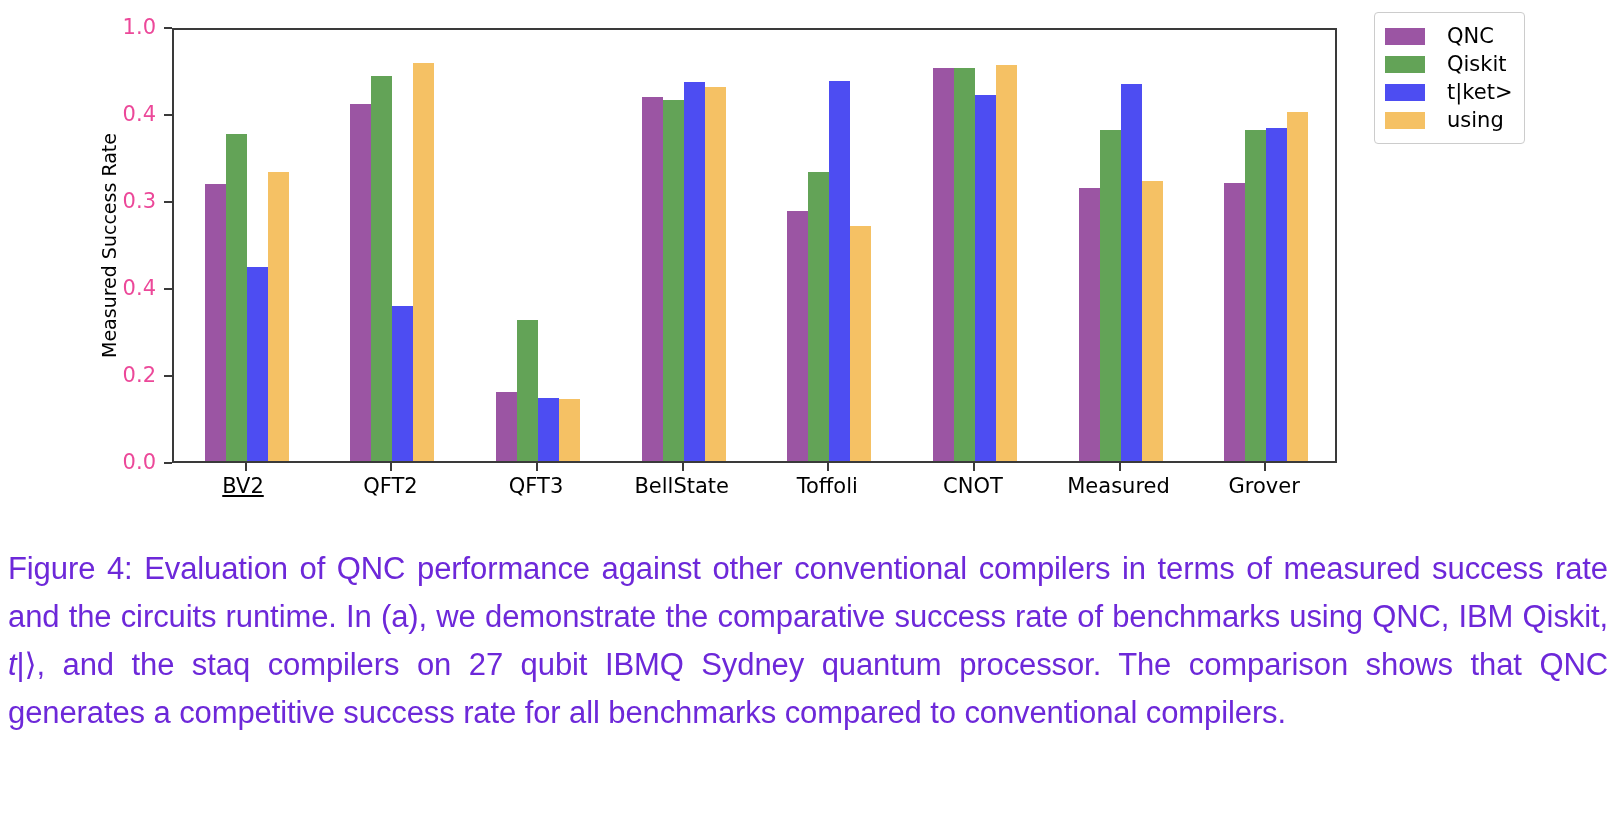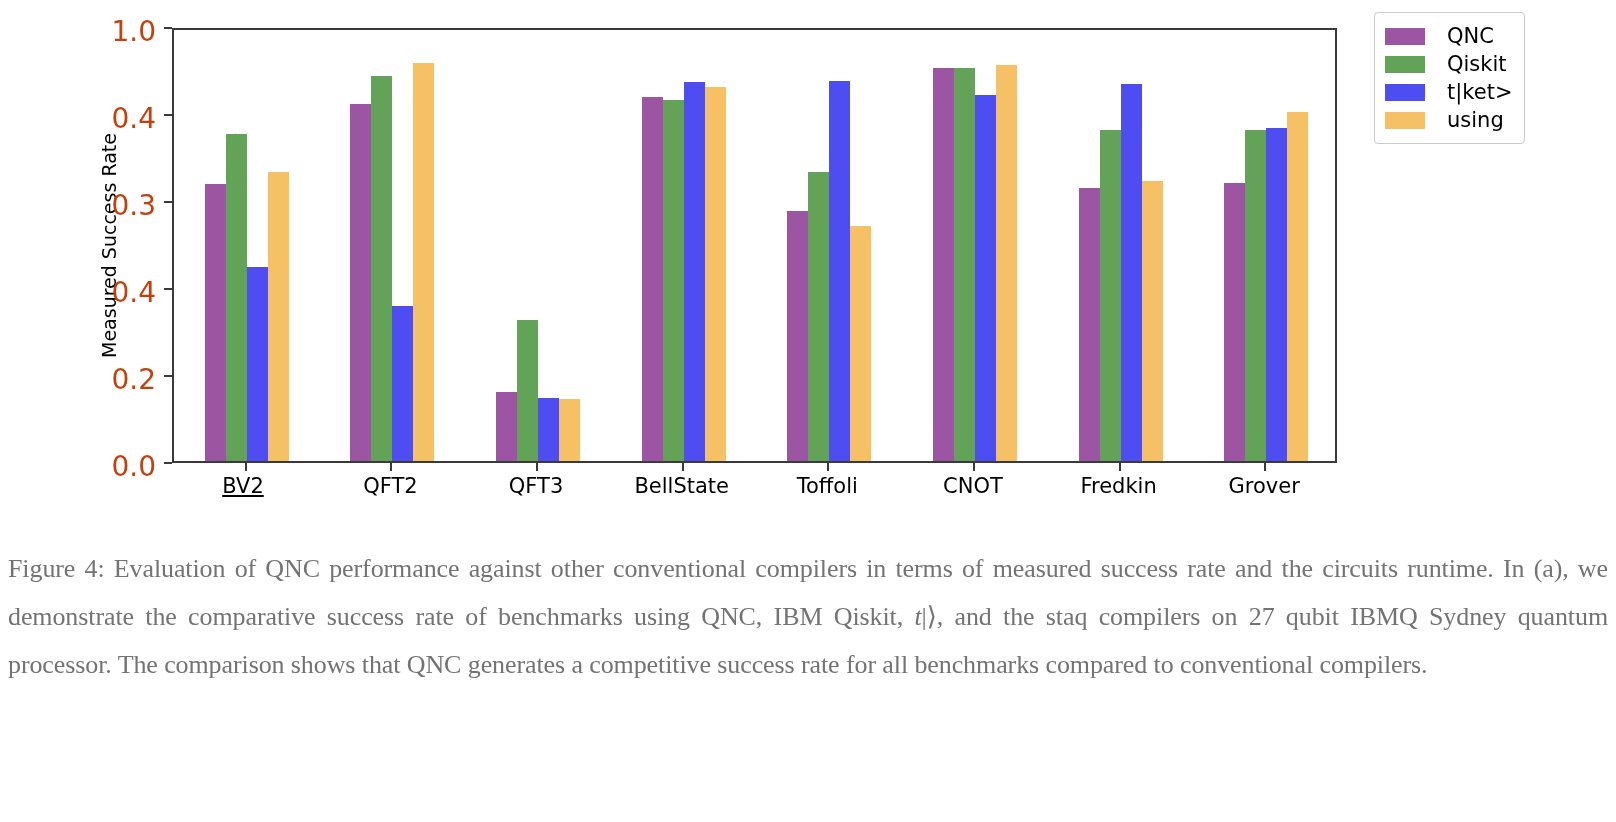--- a/index.html
+++ b/index.html
@@ -47,22 +47,22 @@
     position: absolute;
     left: 0;
     width: 172px;
     height: 0;
     text-align: right;
   }
   .ytick-row span {
     position: absolute;
     right: 16px;
     top: -13px;
-    font-size: 28px;
-    color: #c2410c;
+    font-size: 21px;
+    color: #ec4899;
     font-family: "DejaVu Sans", sans-serif;
     white-space: nowrap;
   }
   .ytick-mark {
     position: absolute;
     left: 164px;
     top: -1px;
     width: 8px;
     height: 2px;
     background: #3a3a3a;
@@ -130,24 +130,24 @@
     white-space: nowrap;
     margin-left: 8px;
   }
 
   
   #caption {
     position: absolute;
     left: 8px;
     top: 545px;
     width: 1600px;
-    font-family: Liberation Serif, serif;
-    font-size: 26px;
+    font-family: Liberation Sans, sans-serif;
+    font-size: 31px;
     line-height: 48px;
-    color: #737373;
+    color: #6d28d9;
     text-align: justify;
     text-justify: inter-word;
     letter-spacing: -0.1px;
   }
   #caption .it { font-style: italic; }
 </style>
 </head>
 <body>
 
 <div id="figure">
@@ -225,21 +225,21 @@
       <div class="xtick-label" style="left: 390.438px;">QFT2</div>
       <div class="xtick-mark" style="left: 536.062px;"></div>
       <div class="xtick-label" style="left: 536.062px;">QFT3</div>
       <div class="xtick-mark" style="left: 681.688px;"></div>
       <div class="xtick-label" style="left: 681.688px;">BellState</div>
       <div class="xtick-mark" style="left: 827.312px;"></div>
       <div class="xtick-label" style="left: 827.312px;">Toffoli</div>
       <div class="xtick-mark" style="left: 972.938px;"></div>
       <div class="xtick-label" style="left: 972.938px;">CNOT</div>
       <div class="xtick-mark" style="left: 1118.56px;"></div>
-      <div class="xtick-label" style="left: 1118.56px;">Fredkin</div>
+      <div class="xtick-label" style="left: 1118.56px;">Measured</div>
       <div class="xtick-mark" style="left: 1264.19px;"></div>
       <div class="xtick-label" style="left: 1264.19px;">Grover</div>
     </div>
 
   <div id="legend">
       <div class="legend-row">
         <span class="legend-swatch" style="background: rgb(155, 85, 163);"></span>
         <span class="legend-text">QNC</span>
       </div>
       <div class="legend-row">

